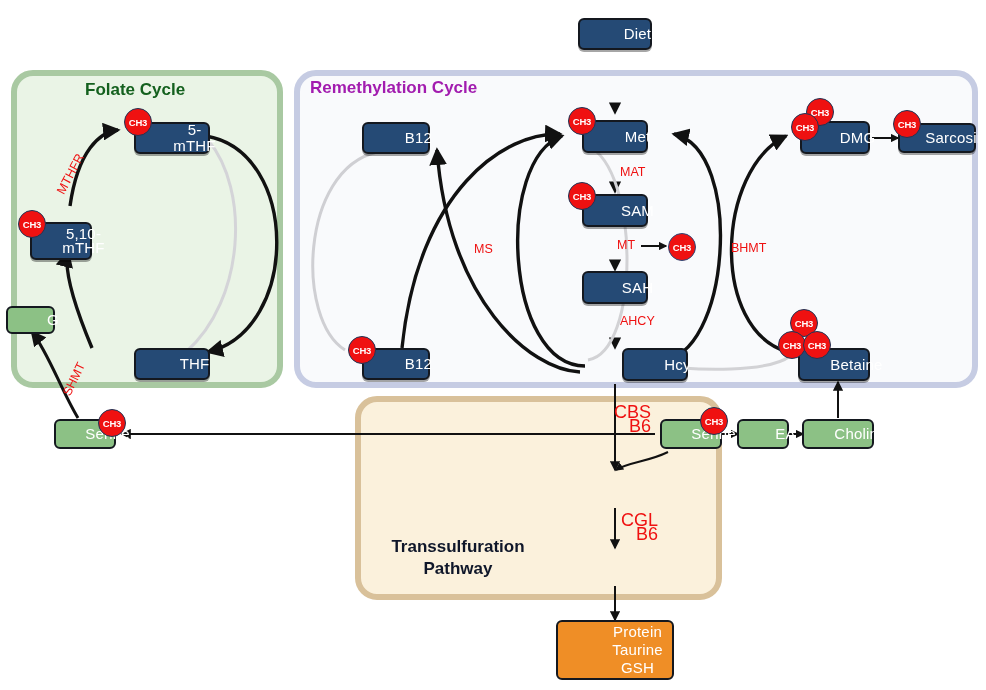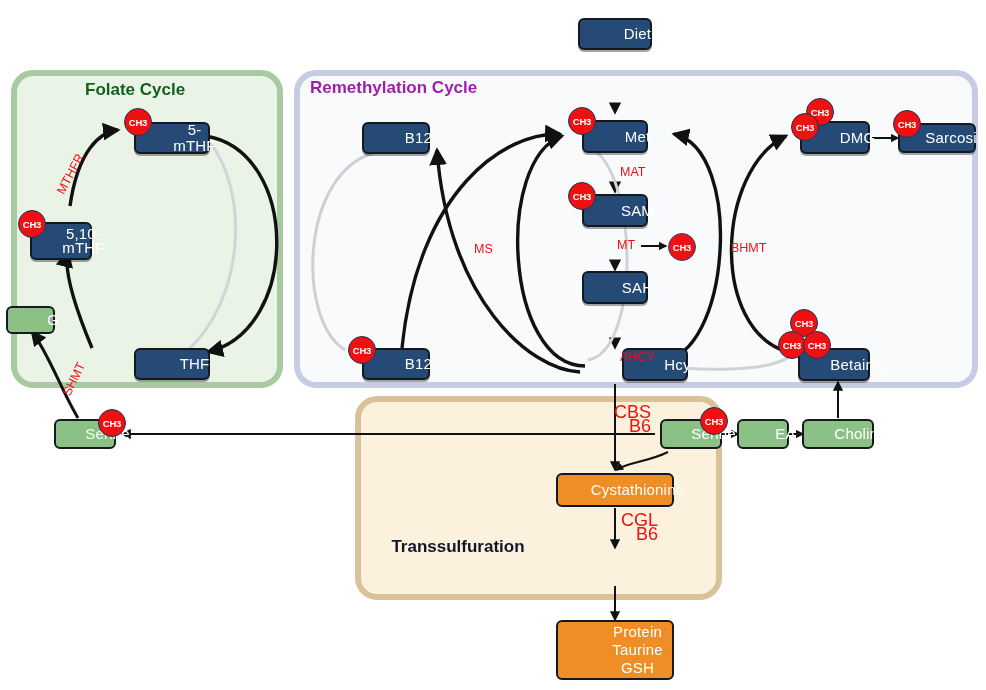--- a/index.html
+++ b/index.html
@@ -127,20 +127,21 @@
 
     <path d="M 722 434 L 738 434" stroke="#111111" stroke-width="2" fill="none" marker-end="url(#ahs)"></path>
 
     <path d="M 788 434 L 803 434" stroke="#111111" stroke-width="2" fill="none" marker-end="url(#ahs)"></path>
   </svg>
 
   <div class="cyc-title t-folate">Folate Cycle</div>
   <div class="cyc-title t-remeth">Remethylation Cycle</div>
   <div class="cyc-title t-trans">
     <div>Transsulfuration</div>
+    <div>Pathway</div>
   </div>
 
   <div class="node blue" style="left:578px;top:18px;width:74px;height:32px;">Diet</div>
 
   <div class="node blue" style="left:582px;top:120px;width:66px;height:33px;">Met</div>
   <div class="ch3" style="left:568px;top:107px;">CH3</div>
 
   <div class="node blue" style="left:582px;top:194px;width:66px;height:33px;">SAM</div>
   <div class="ch3" style="left:568px;top:182px;">CH3</div>
 
@@ -183,32 +184,31 @@
   <div class="ch3" style="left:778px;top:331px;">CH3</div>
   <div class="ch3" style="left:803px;top:331px;">CH3</div>
 
   <div class="node blue" style="left:800px;top:121px;width:70px;height:33px;text-align:right;">DMG</div>
   <div class="ch3" style="left:806px;top:98px;">CH3</div>
   <div class="ch3" style="left:791px;top:113px;">CH3</div>
 
   <div class="node blue small" style="left:898px;top:123px;width:78px;height:30px;">Sarcosine</div>
   <div class="ch3" style="left:893px;top:110px;">CH3</div>
 
-  <div class="node orange" style="left:556px;top:473px;width:118px;height:34px;">Cystathionine</div>
 
 
   <div class="node orange" style="left:556px;top:620px;width:118px;height:60px;flex-direction:column;line-height:18px;">
     <span>Protein</span>
     <span>Taurine</span>
     <span>GSH</span>
   </div>
 
   <div class="enz" style="left:620px;top:165px;">MAT</div>
   <div class="enz" style="left:617px;top:238px;">MT</div>
-  <div class="enz" style="left:620px;top:314px;margin-top:36px;">AHCY</div>
+  <div class="enz" style="left:620px;top:314px;">AHCY</div>
   <div class="enz" style="left:474px;top:242px;">MS</div>
   <div class="enz" style="left:731px;top:241px;">BHMT</div>
 
   <div class="enz rot-mthfr" style="left:54px;top:190px;">MTHFR</div>
   <div class="enz rot-shmt" style="left:60px;top:392px;">SHMT</div>
 
   <div class="enz b" style="left:614px;top:405px;">
     <div>CBS</div>
     <div>B6</div>
   </div>

